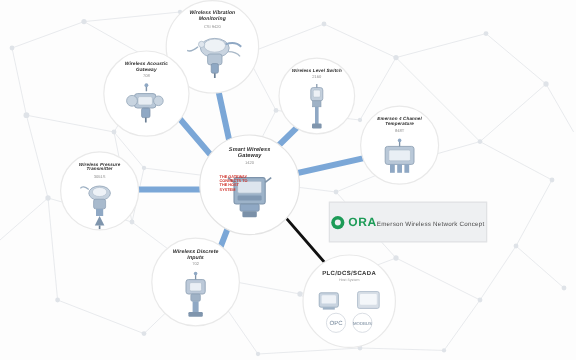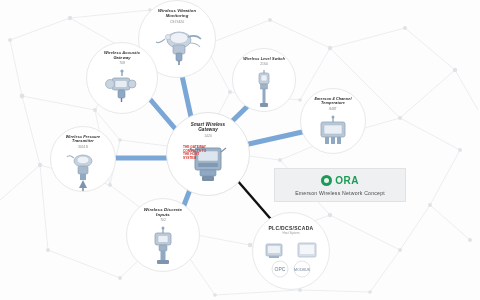--- a/index.html
+++ b/index.html
@@ -66,21 +66,21 @@
   .hub .node-label {
     font-size: 4.6px;
     margin-top: 9px;
   }
   .logo-box {
     position: absolute;
     background: #eef0f2;
     border: 1px solid #e0e2e4;
     box-sizing: border-box;
     display: flex;
-    flex-direction: column;
+    flex-direction: row;
     align-items: center;
     justify-content: center;
   }
   .logo-row {
     display: flex;
     align-items: center;
     gap: 3px;
   }
   .logo-mark {
     width: 11px; height: 11px;

